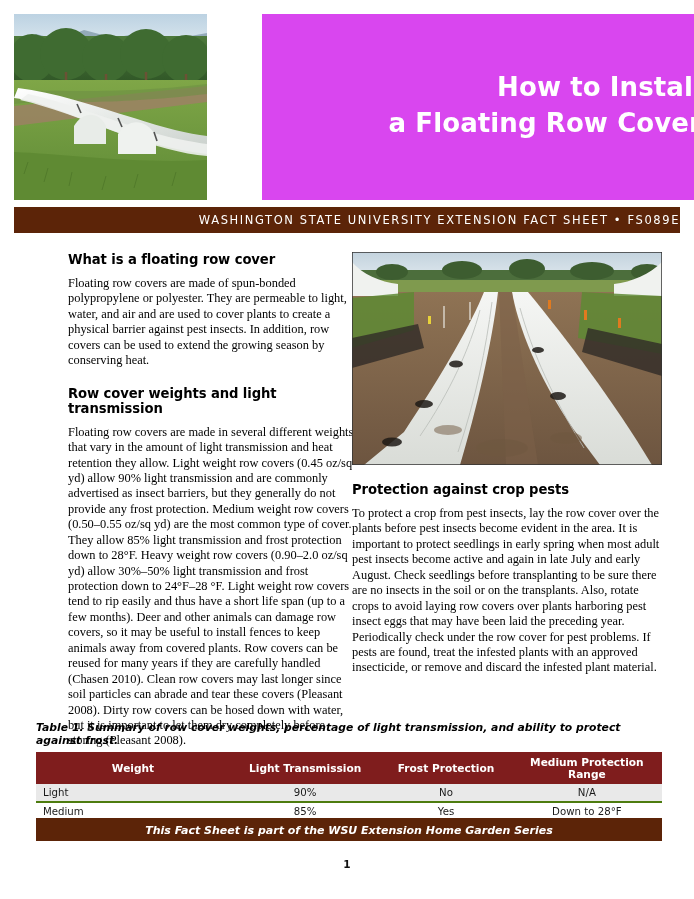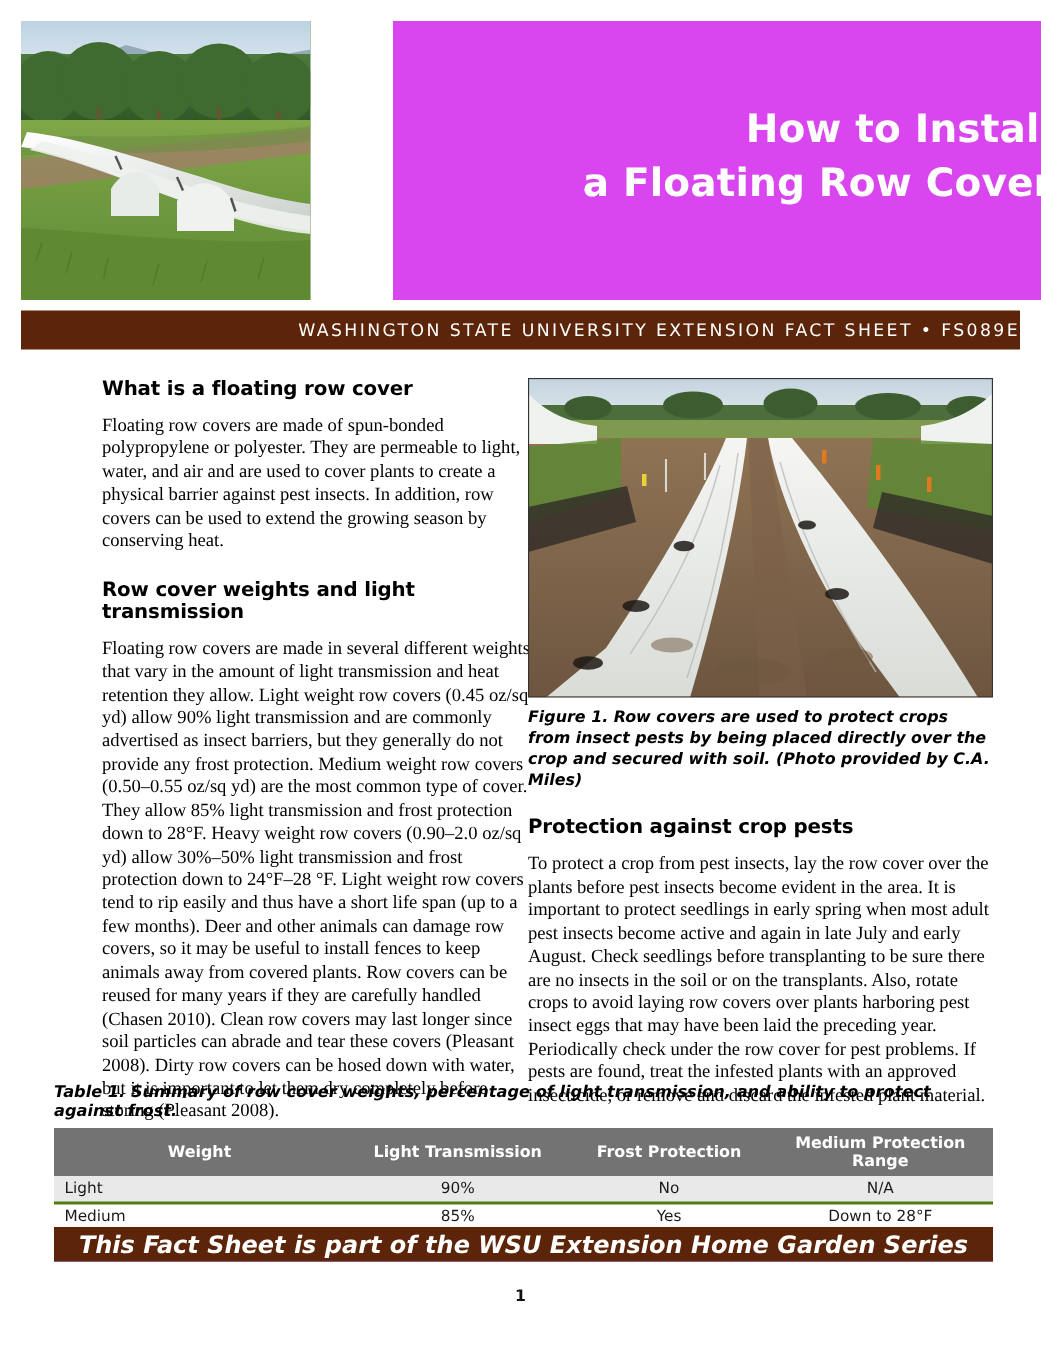--- a/index.html
+++ b/index.html
@@ -158,21 +158,21 @@
     color: #000000;
   }
   table.data {
     width: 626px;
     border-collapse: collapse;
     font-family: "DejaVu Sans", "Liberation Sans", sans-serif;
     font-size: 10.2px;
     color: #1a1a1a;
   }
   table.data thead th {
-    background: #737373;
+    background: #7f1d1d;
     color: #ffffff;
     font-weight: bold;
     font-size: 10.6px;
     padding: 4px 6px;
     text-align: center;
     border: none;
   }
   table.data thead th.first { text-align: center; }
   table.data tbody td {
     padding: 3px 6px;
@@ -199,21 +199,21 @@
   .footer-banner-text {
     position: absolute;
     left: 0; right: 0;
     top: 50%;
     transform: translateY(-50%);
     text-align: center;
     color: #ffffff;
     font-family: "DejaVu Sans", "Liberation Sans", sans-serif;
     font-style: italic;
     font-weight: bold;
-    font-size: 16px;
+    font-size: 11px;
   }
   .page-number {
     position: absolute;
     left: 0;
     top: 858px;
     width: 694px;
     text-align: center;
     font-family: "DejaVu Sans", "Liberation Sans", sans-serif;
     font-weight: bold;
     font-size: 10.5px;
@@ -373,21 +373,20 @@
           <rect x="76" y="64" width="3" height="8"></rect>
         </g>
         <g fill="#6f5840" opacity="0.5">
           <ellipse cx="150" cy="196" rx="26" ry="9"></ellipse>
           <ellipse cx="96" cy="178" rx="14" ry="5"></ellipse>
           <ellipse cx="214" cy="186" rx="16" ry="6"></ellipse>
         </g>
         <rect x="0" y="0" width="310" height="213" fill="none" stroke="#333333" stroke-width="1.5"></rect>
       </svg>
     </div>
-    <p class="figure-caption">Figure 1. Row covers are used to protect crops from insect pests by being placed directly over the crop and secured with soil. (Photo provided by C.A. Miles)</p>
 
     <h2 class="section-head spaced">Protection against crop pests</h2>
     <p class="body">To protect a crop from pest insects, lay the row cover over the plants before pest insects become evident in the area. It is important to protect seedlings in early spring when most adult pest insects become active and again in late July and early August. Check seedlings before transplanting to be sure there are no insects in the soil or on the transplants. Also, rotate crops to avoid laying row covers over plants harboring pest insect eggs that may have been laid the preceding year. Periodically check under the row cover for pest problems. If pests are found, treat the infested plants with an approved insecticide, or remove and discard the infested plant material.</p>
   </div>
 </div>
 
 <div class="table-wrap">
   <div class="table-caption">Table 1. Summary of row cover weights, percentage of light transmission, and ability to protect against frost.</div>
   <table class="data">
     <thead>

